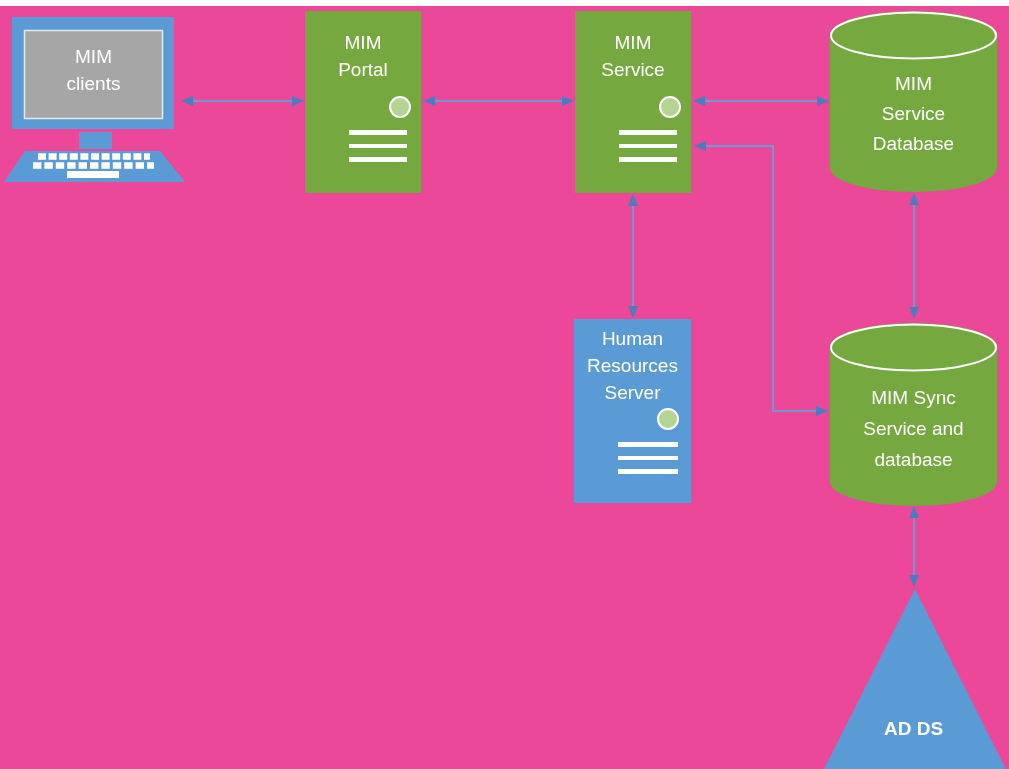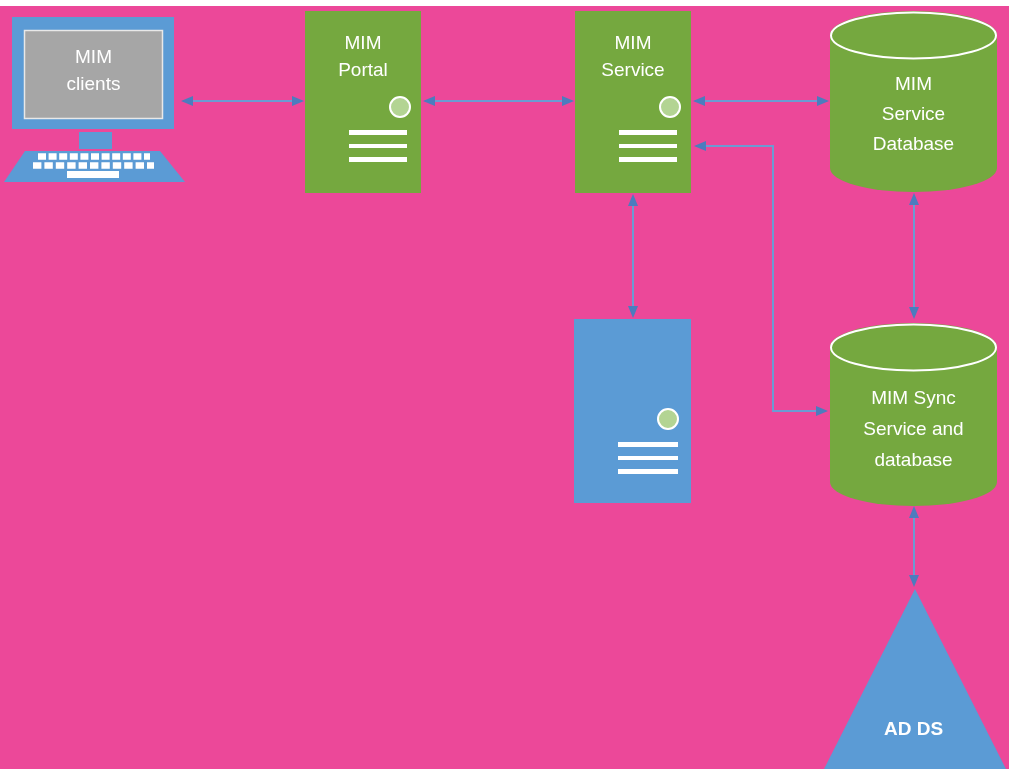--- a/index.html
+++ b/index.html
@@ -88,20 +88,23 @@
     <svg width="167" height="181" viewBox="0 0 167 181">
       <path d="M 0,24 V 157 A 83.5,24 0 0 0 167,157 V 24 A 83.5,24 0 0 0 0,24 Z" class="shape-green"></path>
       <ellipse cx="83.5" cy="24.5" rx="82.5" ry="23" class="lid"></ellipse>
     </svg>
     <div class="abs node-label cyl-label" style="left:0; top:58px; width:167px;">MIM
 Service
 Database</div>
   </div>
 
   <div class="server-box blue" style="left:574px; top:313px; width:117px; height:184px;">
+    <div class="node-label" style="padding-top:6px;">Human
+Resources
+Server</div>
     <div class="status-dot" style="left:83px; top:89px;"></div>
     <div class="vent" style="left:44px; top:123px;  width:60px;"></div>
     <div class="vent" style="left:44px; top:136.5px; width:60px;"></div>
     <div class="vent" style="left:44px; top:150px;  width:60px;"></div>
   </div>
 
   <div class="abs" style="left:830px; top:317px; width:167px; height:183px;">
     <svg width="167" height="183" viewBox="0 0 167 183">
       <path d="M 0,24 V 159 A 83.5,24 0 0 0 167,159 V 24 A 83.5,24 0 0 0 0,24 Z" class="shape-green"></path>
       <ellipse cx="83.5" cy="24.5" rx="82.5" ry="23" class="lid"></ellipse>

